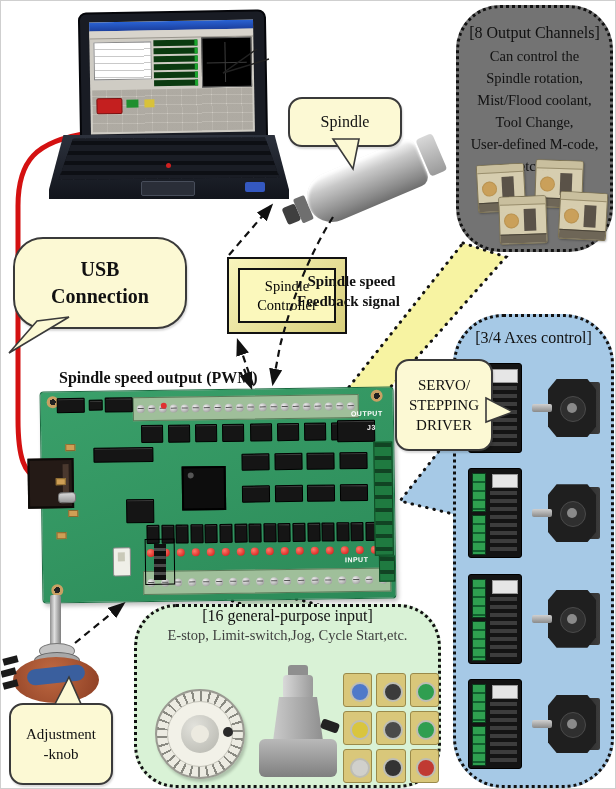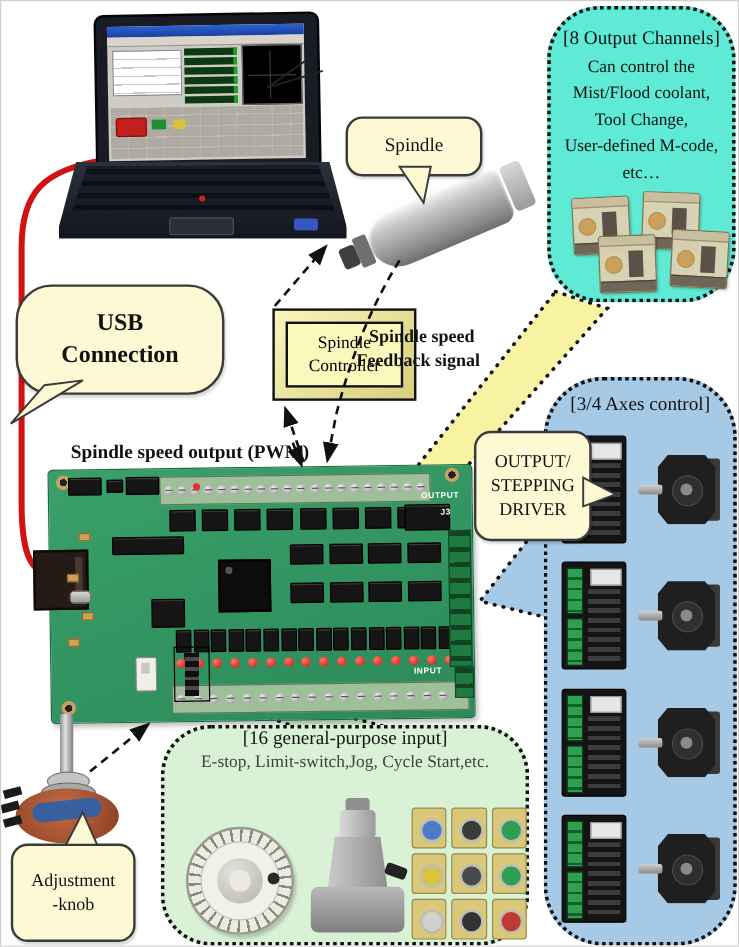--- a/index.html
+++ b/index.html
@@ -9,21 +9,21 @@
 
   
   .callout{position:absolute;background:#fcf9d4;border:2px solid #3a3a3a;border-radius:14px;
            display:flex;flex-direction:column;align-items:center;justify-content:center;
            text-align:center;color:#111;z-index:4;box-shadow:1px 2px 2px rgba(0,0,0,.15);}
   .callout .ln{line-height:1.35;}
 
   
   .bubble{position:absolute;border:3px dotted #111;z-index:3;box-sizing:border-box;}
   .bubble .title{text-align:center;font-size:16px;color:#111;}
-  .out-bubble{left:455px;top:4px;width:157px;height:247px;background:#5eead4;border-radius:44px;}
+  .out-bubble{left:455px;top:4px;width:157px;height:247px;background:#737373;border-radius:44px;}
   .out-lines{margin-top:13px;text-align:center;font-size:14.5px;line-height:1.52;color:#111;}
   .axes-bubble{left:452px;top:313px;width:161px;height:474px;background:#a6c9e6;border-radius:50px;}
   .axes-bubble .title{margin-top:12px;}
   .in-bubble{left:133px;top:603px;width:307px;height:184px;background:#d9f2d6;border-radius:42px;}
   .in-bubble .title{}
   .in-sub{text-align:center;font-size:14.5px;color:#404040;margin-top:2px;}
 
   
   .laptop{position:absolute;left:48px;top:6px;width:240px;height:192px;z-index:2;}
   .lid{position:absolute;left:30px;top:4px;width:184px;height:130px;background:#191c24;border:2px solid #05060a;
@@ -359,20 +359,21 @@
     <div class="band"></div>
     <div class="tab" style="left:0;top:62px;"></div>
     <div class="tab" style="left:-2px;top:74px;"></div>
     <div class="tab" style="left:0;top:86px;"></div>
   </div>
 
   <div class="bubble out-bubble">
     <div class="out-lines">
       <div class="title b" style="font-weight:normal;">[8 Output Channels]</div>
       <div>Can control the</div>
+      <div>Spindle rotation,</div>
       <div>Mist/Flood coolant,</div>
       <div>Tool Change,</div>
       <div>User-defined M-code,</div>
       <div>etc…</div>
     </div>
     <div class="relays">
       <div class="relay">
           <div class="rtop"></div>
           <div class="rbase"></div>
         </div>
@@ -508,21 +509,21 @@
   <div class="callout" style="left:287px;top:96px;width:110px;height:46px;font-size:16px;">
     <span class="ln">Spindle</span>
   </div>
 
   <div class="callout b" style="left:12px;top:236px;width:170px;height:88px;font-size:20px;border-radius:30px;">
     <span class="ln">USB</span>
     <span class="ln">Connection</span>
   </div>
 
   <div class="callout" style="left:394px;top:358px;width:94px;height:88px;font-size:15px;z-index:5;">
-    <span class="ln">OUTPUT/</span>
+    <span class="ln">SERVO/</span>
     <span class="ln">STEPPING</span>
     <span class="ln">DRIVER</span>
   </div>
 
   <div class="callout" style="left:8px;top:702px;width:100px;height:78px;font-size:15px;">
     <span class="ln">Adjustment</span>
     <span class="ln">-knob</span>
   </div>
 
   <div class="flabel b" style="left:302px;top:270px;font-size:15px;line-height:1.35;text-align:center;">

